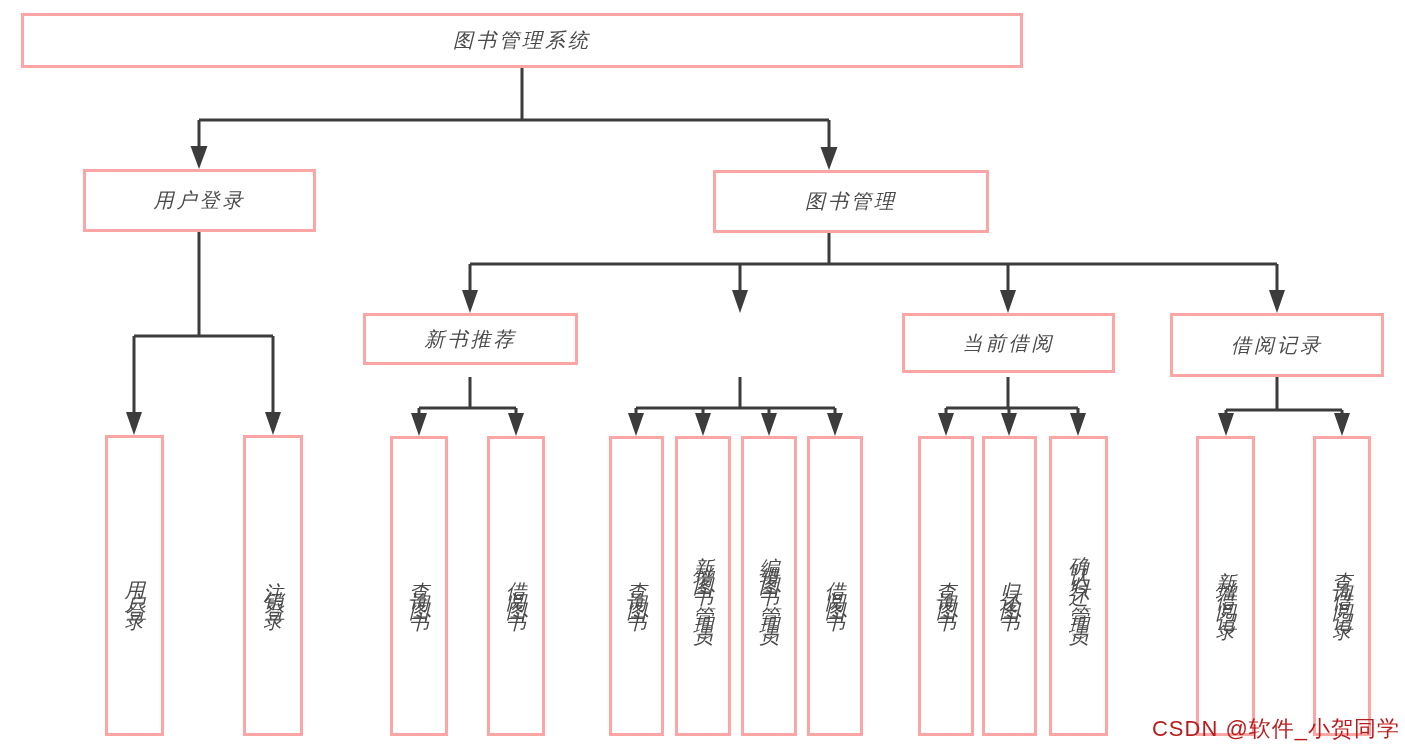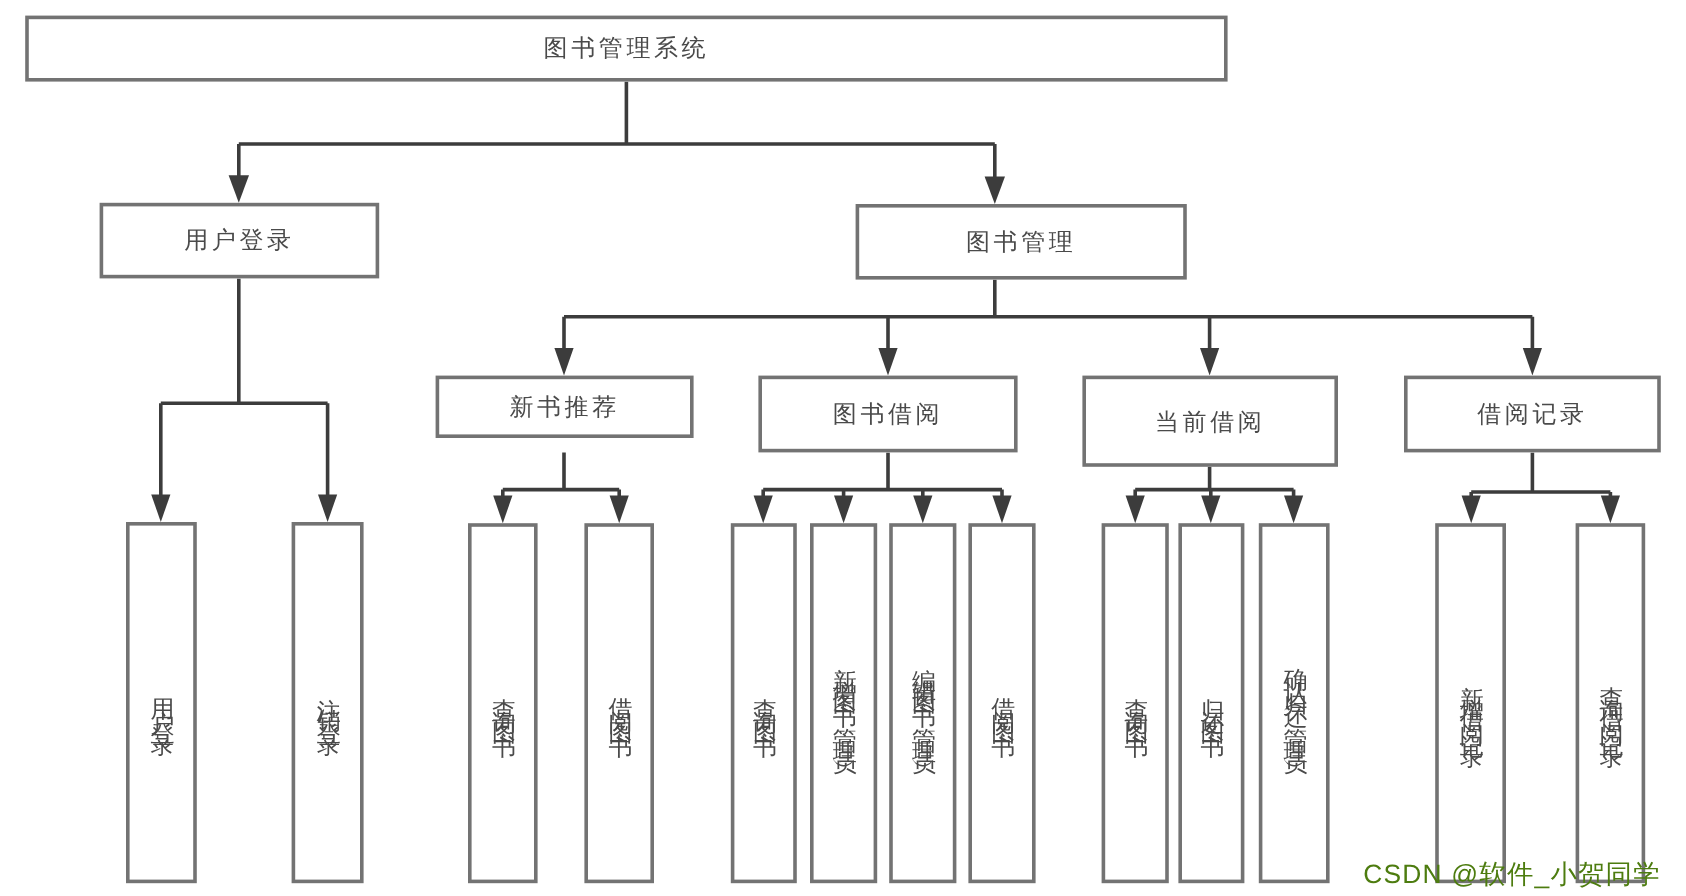--- a/index.html
+++ b/index.html
@@ -2,32 +2,32 @@
 <html><head>
 <meta charset="utf-8">
 <style>
   html,body { margin:0; padding:0; background:#ffffff; }
   .canvas {
     position:relative; width:1405px; height:747px; background:#ffffff;
     font-family:"Liberation Sans","DejaVu Sans",sans-serif; overflow:hidden;
   }
   svg.wires { position:absolute; left:0; top:0; z-index:1; }
   .box, .vbox {
-    position:absolute; background:#ffffff; border:3px solid #737373;
+    position:absolute; background:#ffffff; border:3px solid #fca5a5;
     box-sizing:border-box; display:flex; align-items:center; justify-content:center;
-    color:#4a4a4a; z-index:2;
+    color:#4a4a4a; z-index:2;font-style:italic;
   }
   .box { font-size:20px; letter-spacing:3px; white-space:nowrap; }
   .vbox .vtext {
     writing-mode:vertical-rl; text-orientation:mixed;
     font-size:20px; letter-spacing:10px; line-height:1.15; color:#4a4a4a;
   }
   .watermark {
-    position:absolute; right:21px; top:714px; z-index:10;
-    font-size:22px; letter-spacing:1px; color:#4d7c0f; white-space:nowrap;
+    position:absolute; right:5px; top:714px; z-index:10;
+    font-size:22px; letter-spacing:1px; color:#b91c1c; white-space:nowrap;
   }
 </style>
 </head>
 <body>
 
 <div class="canvas">
 
   <svg class="wires" width="1405" height="747" viewBox="0 0 1405 747">
     <g stroke="#3c3c3c" stroke-width="3" fill="#3c3c3c">
 
@@ -87,24 +87,21 @@
   <div class="box" style="left:83px; top:169px; width:233px; height:63px;">
     <span>用户登录</span>
   </div>
   <div class="box" style="left:713px; top:170px; width:276px; height:63px;">
     <span>图书管理</span>
   </div>
 
   <div class="box" style="left:363px; top:313px; width:215px; height:52px;">
     <span>新书推荐</span>
   </div>
-  <div class="box" style="left:632px; top:313px; width:216px; height:64px;">
-    <span>图书借阅</span>
-  </div>
-  <div class="box" style="left:902px; top:313px; width:213px; height:76px;">
+  <div class="box" style="left:902px; top:313px; width:213px; height:60px;">
     <span>当前借阅</span>
   </div>
   <div class="box" style="left:1170px; top:313px; width:214px; height:64px;">
     <span>借阅记录</span>
   </div>
 
   <div class="vbox" style="left:105px; top:435px; width:59px; height:301px;">
     <span class="vtext">用户登录</span>
   </div>
   <div class="vbox" style="left:243px; top:435px; width:60px; height:301px;">

